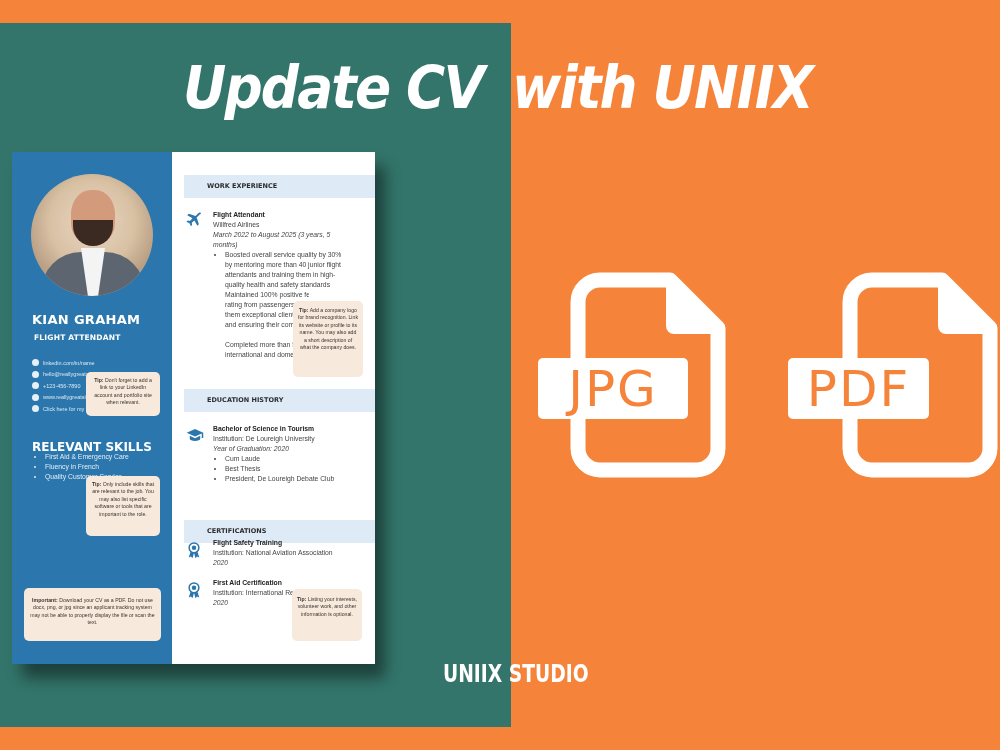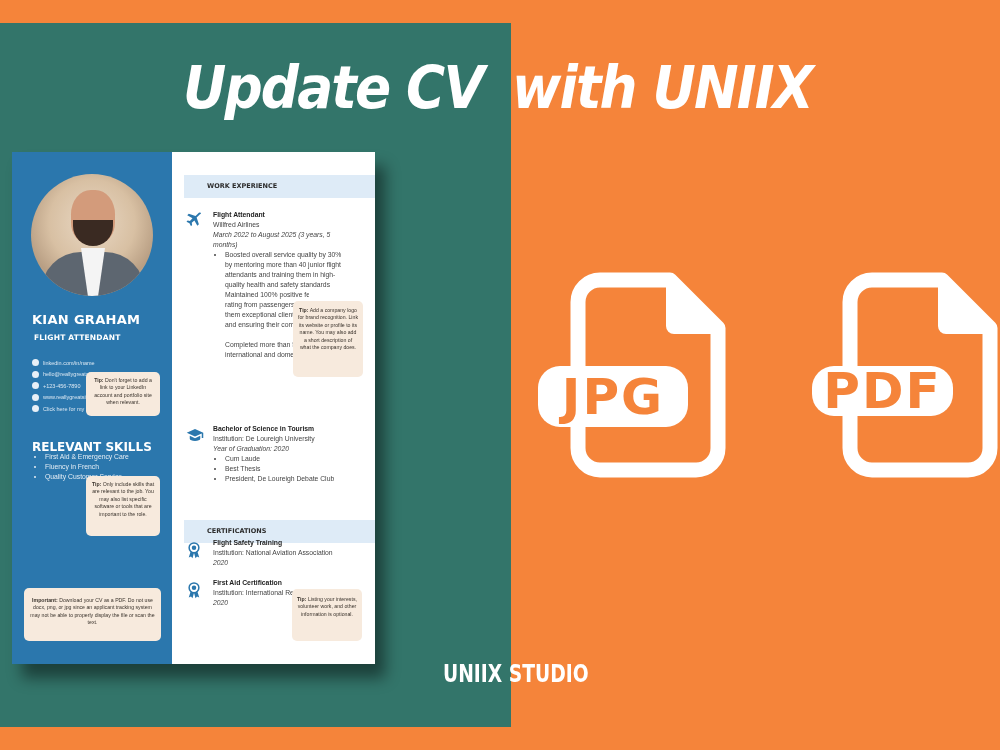--- a/index.html
+++ b/index.html
@@ -47,21 +47,21 @@
   .section-bar { position: absolute; left: 12px; width: 191px; height: 23px; background: #deebf7; font-family: "DejaVu Sans", sans-serif; font-weight: bold; font-size: 6.5px; color: #2d2d2d; padding-left: 23px; line-height: 23px; }
 
   .entry-icon { position: absolute; width: 18px; height: 18px; }
   .entry { position: absolute; font-size: 6.8px; line-height: 10px; color: #444; }
   .entry .e-title { font-weight: bold; color: #222; }
   .entry .e-italic { font-style: italic; }
   .entry ul { margin-left: 12px; }
   .entry ul li { list-style: disc; }
 
   .file-icon { position: absolute; }
-  .file-label { position: absolute; background: #fff; border-radius: 22px; color: #f5843a; font-family: "DejaVu Sans", sans-serif; font-weight: bold; font-size: 50px; display: flex; align-items: center; justify-content: center; letter-spacing: 2px; margin-top: 8px; }
+  .file-label { position: absolute; background: #fff; border-radius: 5px; color: #f5843a; font-family: "DejaVu Sans", sans-serif; font-weight: normal; font-size: 50px; display: flex; align-items: center; justify-content: center; letter-spacing: 2px; }
 
   .brand { position: absolute; left: 443px; top: 660px; font-family: "DejaVu Sans", sans-serif; font-weight: bold; font-size: 24px; color: #fff; letter-spacing: 0px; transform: scaleX(0.78); transform-origin: left center; white-space: nowrap; }
 </style>
 </head>
 <body>
 
 <div class="green-panel"></div>
 
 <div class="headline">
   <span class="part1">Update CV</span>
@@ -140,20 +140,21 @@
         <li style="height:20px; overflow:hidden; width:90px;">
             <span style="display:block; width:123px;">Completed more than 500 domestic, international and domestic flights</span>
           </li>
       </ul>
     </div>
 
     <div class="tip" style="left:121px; top:149px; width:70px; height:76px; padding-top:6px;">
       <b>Tip:</b> <span>Add a company logo for brand recognition. Link its website or profile to its name. You may also add a short description of what the company does.</span>
     </div>
 
+    <div class="section-bar" style="top:237px;">EDUCATION HISTORY</div>
 
     <svg class="entry-icon" style="left:14px; top:274px;" viewBox="0 0 24 24">
       <path fill="#2b77ad" d="M12 4 1 9l11 5 9-4.1V16h2V9L12 4zM5 13v4c0 1.7 3.1 3 7 3s7-1.3 7-3v-4l-7 3.2L5 13z"></path>
     </svg>
     <div class="entry" style="left:41px; top:272px; width:150px;">
       <div class="e-title">Bachelor of Science in Tourism</div>
       <div>Institution: De Loureigh University</div>
       <div class="e-italic">Year of Graduation: 2020</div>
       <ul>
         <li>Cum Laude</li>
@@ -195,15 +196,15 @@
 <svg class="file-icon" style="left:570px; top:272px;" width="158" height="206" viewBox="0 0 158 206">
   <path d="M30 8 H100 L148 56 V176 A22 22 0 0 1 126 198 H30 A22 22 0 0 1 8 176 V30 A22 22 0 0 1 30 8 Z" fill="none" stroke="#fff" stroke-width="15" stroke-linejoin="round"></path>
   <path d="M96 8 V54 A8 8 0 0 0 104 62 H150 Z" fill="#fff"></path>
 </svg>
 <div class="file-label" style="left:538px; top:358px; width:150px; height:61px;">JPG</div>
 
 <svg class="file-icon" style="left:842px; top:272px;" width="158" height="206" viewBox="0 0 158 206">
   <path d="M30 8 H100 L148 56 V176 A22 22 0 0 1 126 198 H30 A22 22 0 0 1 8 176 V30 A22 22 0 0 1 30 8 Z" fill="none" stroke="#fff" stroke-width="15" stroke-linejoin="round"></path>
   <path d="M96 8 V54 A8 8 0 0 0 104 62 H150 Z" fill="#fff"></path>
 </svg>
-<div class="file-label" style="left:812px; top:358px; width:141px; height:50px;">PDF</div>
+<div class="file-label" style="left:788px; top:358px; width:141px; height:61px;">PDF</div>
 
 <div class="brand">UNIIX STUDIO</div>
 
 </body></html>

